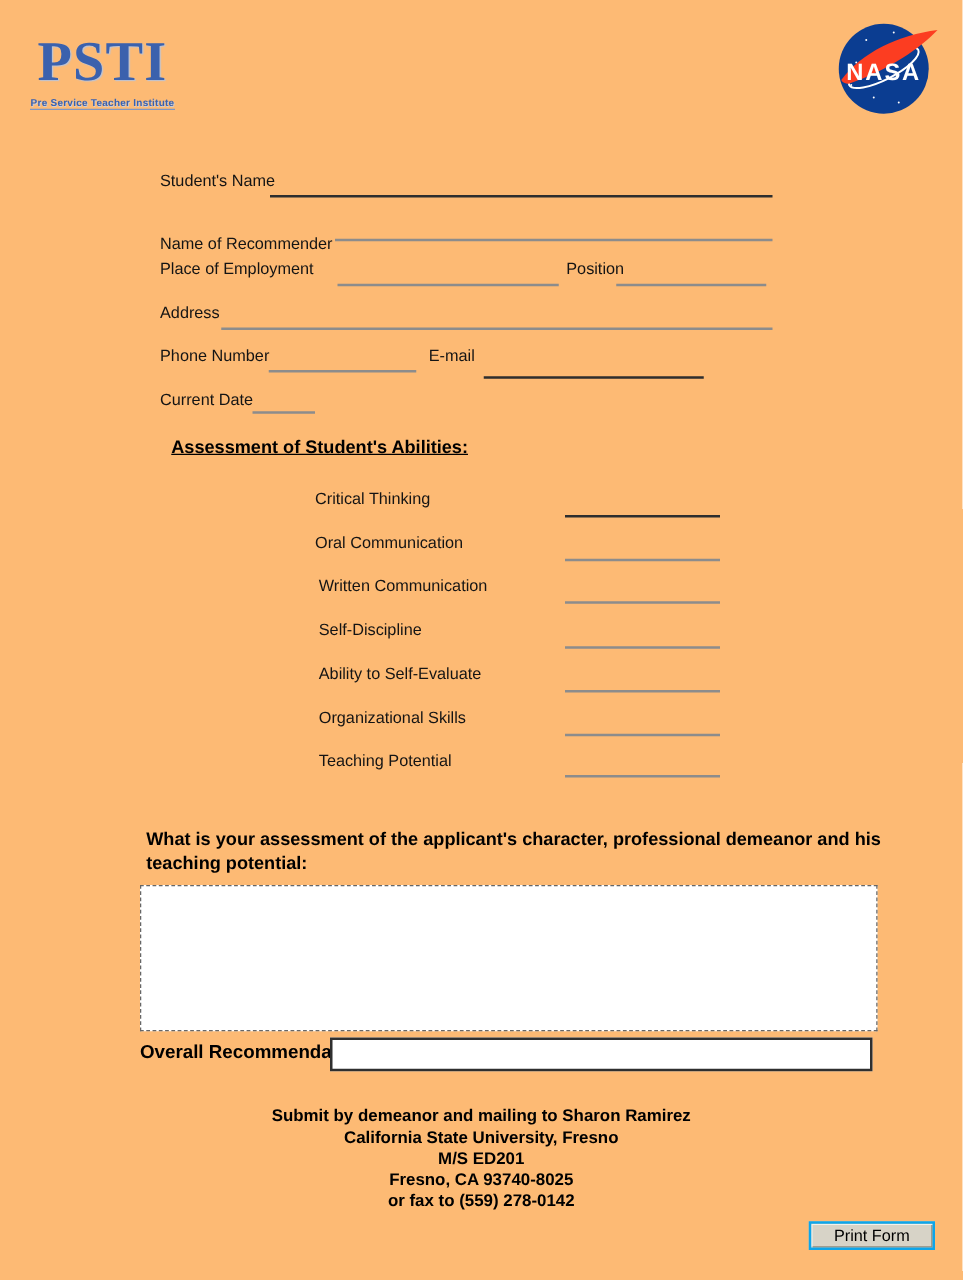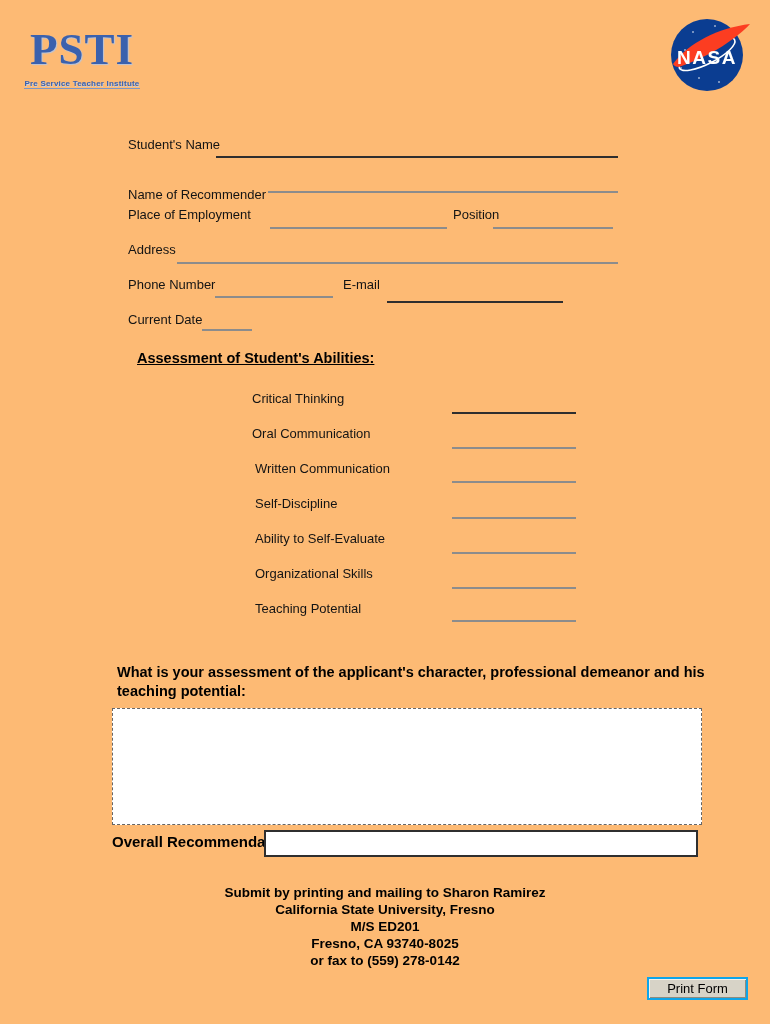--- a/index.html
+++ b/index.html
@@ -152,21 +152,21 @@
     <span>What is your assessment of the applicant's character, professional demeanor and his</span><br>
     <span>teaching potential:</span>
   </div>
 
   <div class="comment-box"></div>
 
   <div class="overall-lbl">Overall Recommendation:</div>
   <div class="overall-box"></div>
 
   <div class="footer">
-    <div>Submit by printing and mailing to Sharon Ramirez</div>
+    <div>Submit by demeanor and mailing to Sharon Ramirez</div>
     <div>California State University, Fresno</div>
     <div>M/S ED201</div>
     <div>Fresno, CA 93740-8025</div>
     <div>or fax to (559) 278-0142</div>
   </div>
 
   <button class="print-btn">Print Form</button>
 
 </div>
 

